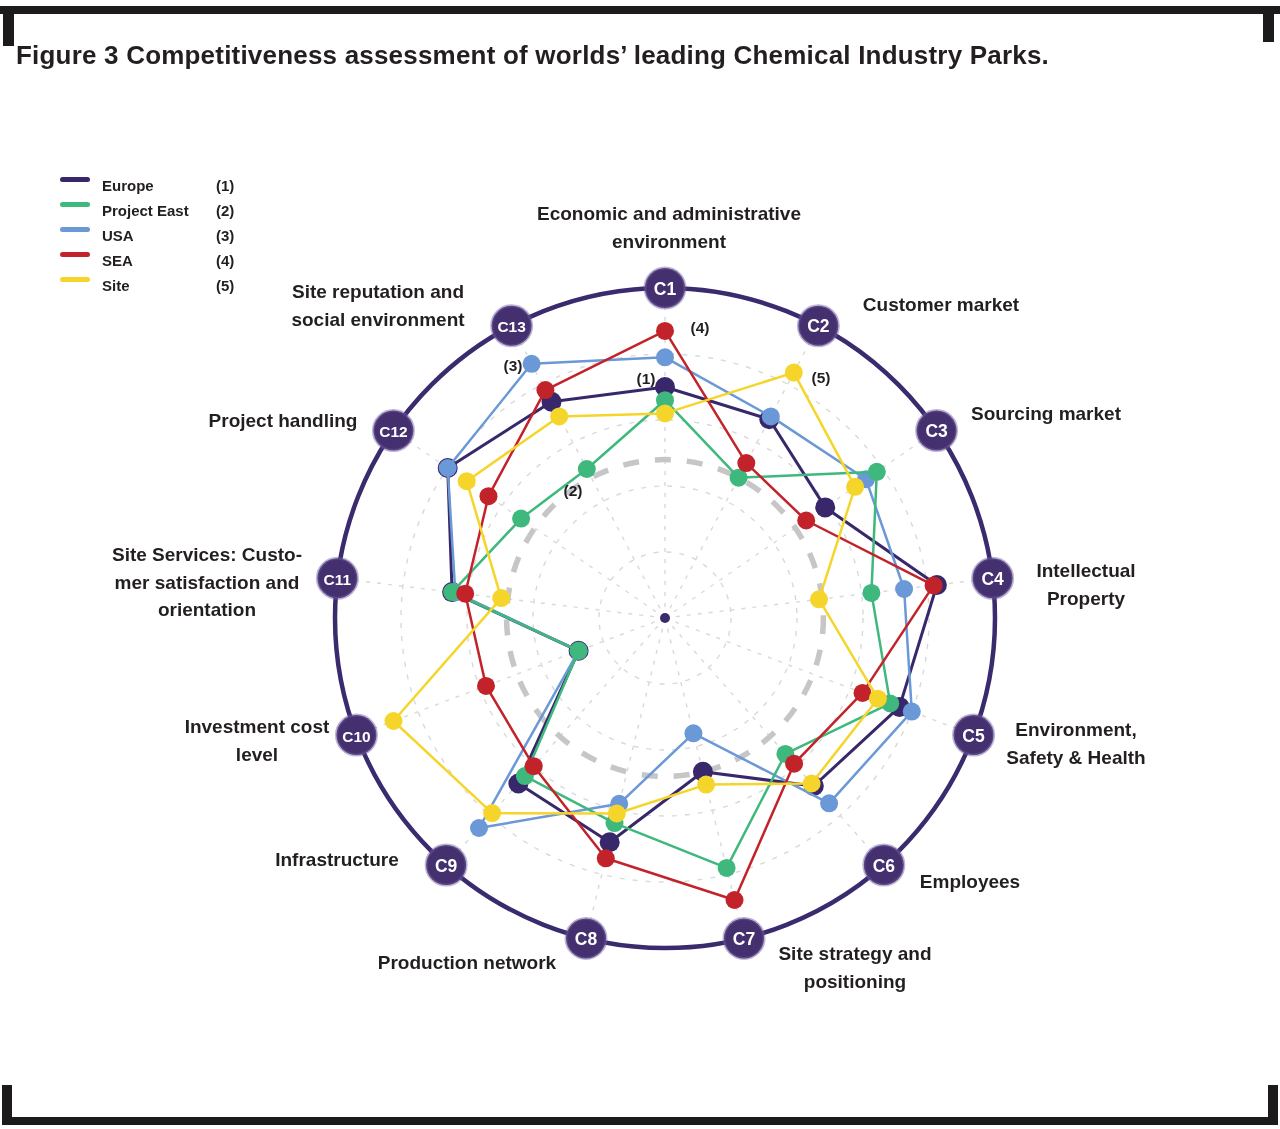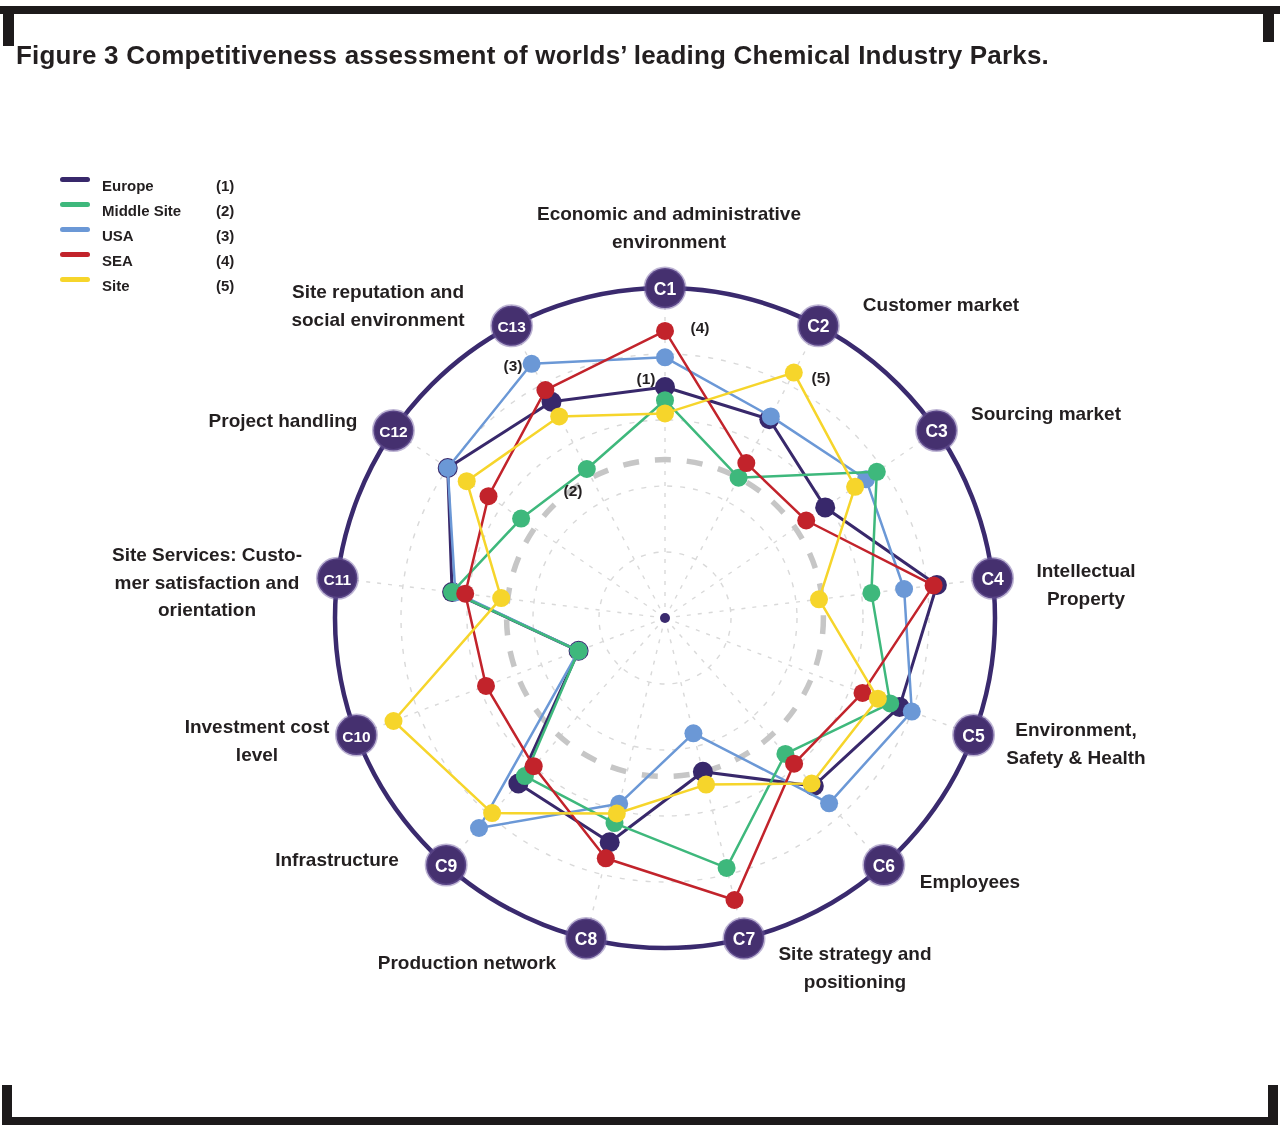--- a/index.html
+++ b/index.html
@@ -29,21 +29,21 @@
 <h1 id="caption">Figure 3 Competitiveness assessment of worlds’ leading Chemical Industry Parks.</h1>
 
 <div id="legend">
     <div class="legend-row">
       <span class="legend-swatch" style="background: rgb(56, 40, 107);"></span>
       <span class="legend-name">Europe</span>
       <span class="legend-rank">(1)</span>
     </div>
     <div class="legend-row">
       <span class="legend-swatch" style="background: rgb(62, 184, 124);"></span>
-      <span class="legend-name">Middle Site</span>
+      <span class="legend-name">Project East</span>
       <span class="legend-rank">(2)</span>
     </div>
     <div class="legend-row">
       <span class="legend-swatch" style="background: rgb(107, 152, 214);"></span>
       <span class="legend-name">USA</span>
       <span class="legend-rank">(3)</span>
     </div>
     <div class="legend-row">
       <span class="legend-swatch" style="background: rgb(194, 35, 43);"></span>
       <span class="legend-name">SEA</span>

